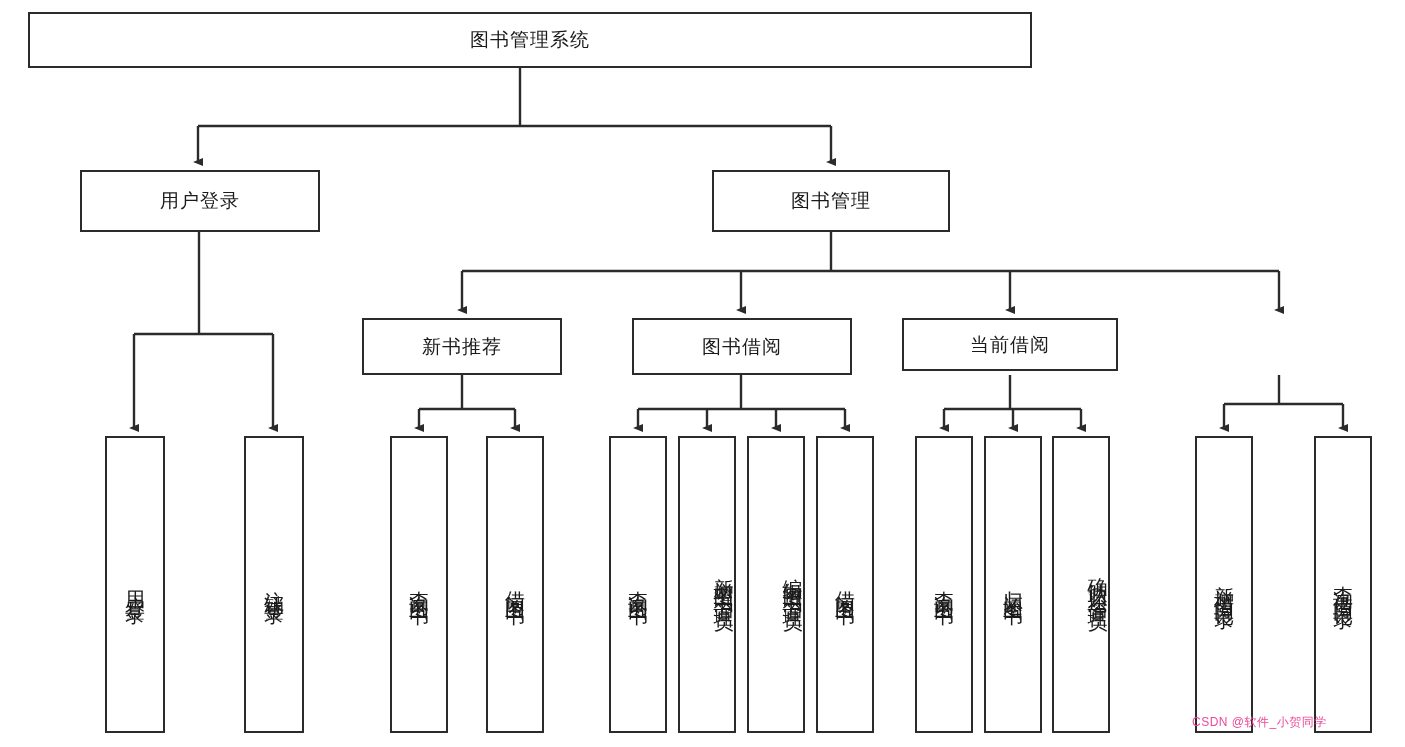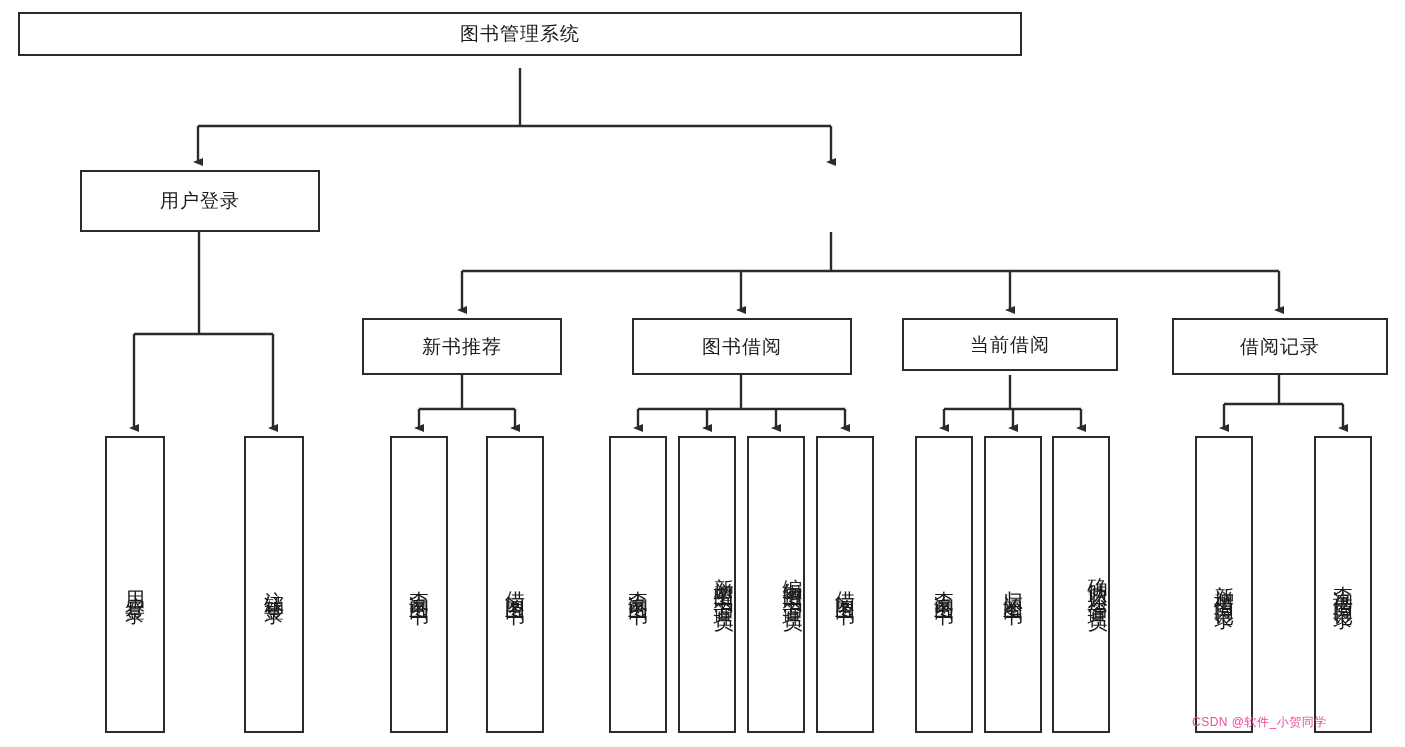--- a/index.html
+++ b/index.html
@@ -66,39 +66,39 @@
       <path d="M1013,409 L1013,428" marker-end="url(#arrow)"></path>
       <path d="M1081,409 L1081,428" marker-end="url(#arrow)"></path>
 
       <path d="M1279,375 L1279,404"></path>
       <path d="M1224,404 L1343,404"></path>
       <path d="M1224,404 L1224,428" marker-end="url(#arrow)"></path>
       <path d="M1343,404 L1343,428" marker-end="url(#arrow)"></path>
     </g>
   </svg>
 
-  <div class="node h" style="left:18px;top:12px;width:1004px;height:44px;">
+  <div class="node h" style="left:28px;top:12px;width:1004px;height:56px;">
     <span>图书管理系统</span>
   </div>
 
   <div class="node h" style="left:80px;top:170px;width:240px;height:62px;">
     <span>用户登录</span>
+  </div>
+  <div class="node h" style="left:712px;top:170px;width:238px;height:62px;">
+    <span>图书管理</span>
   </div>
 
   <div class="node h" style="left:632px;top:318px;width:220px;height:57px;">
     <span>图书借阅</span>
   </div>
   <div class="node h" style="left:362px;top:318px;width:200px;height:57px;">
     <span>新书推荐</span>
   </div>
   <div class="node h" style="left:902px;top:318px;width:216px;height:53px;">
     <span>当前借阅</span>
-  </div>
-  <div class="node h" style="left:1172px;top:318px;width:216px;height:57px;">
-    <span>借阅记录</span>
   </div>
 
   <div class="node v" style="left:105px;top:436px;width:60px;height:297px;">
     <span>用户登录</span>
   </div>
   <div class="node v" style="left:244px;top:436px;width:60px;height:297px;">
     <span>注销登录</span>
   </div>
 
   <div class="node v" style="left:390px;top:436px;width:58px;height:297px;">

